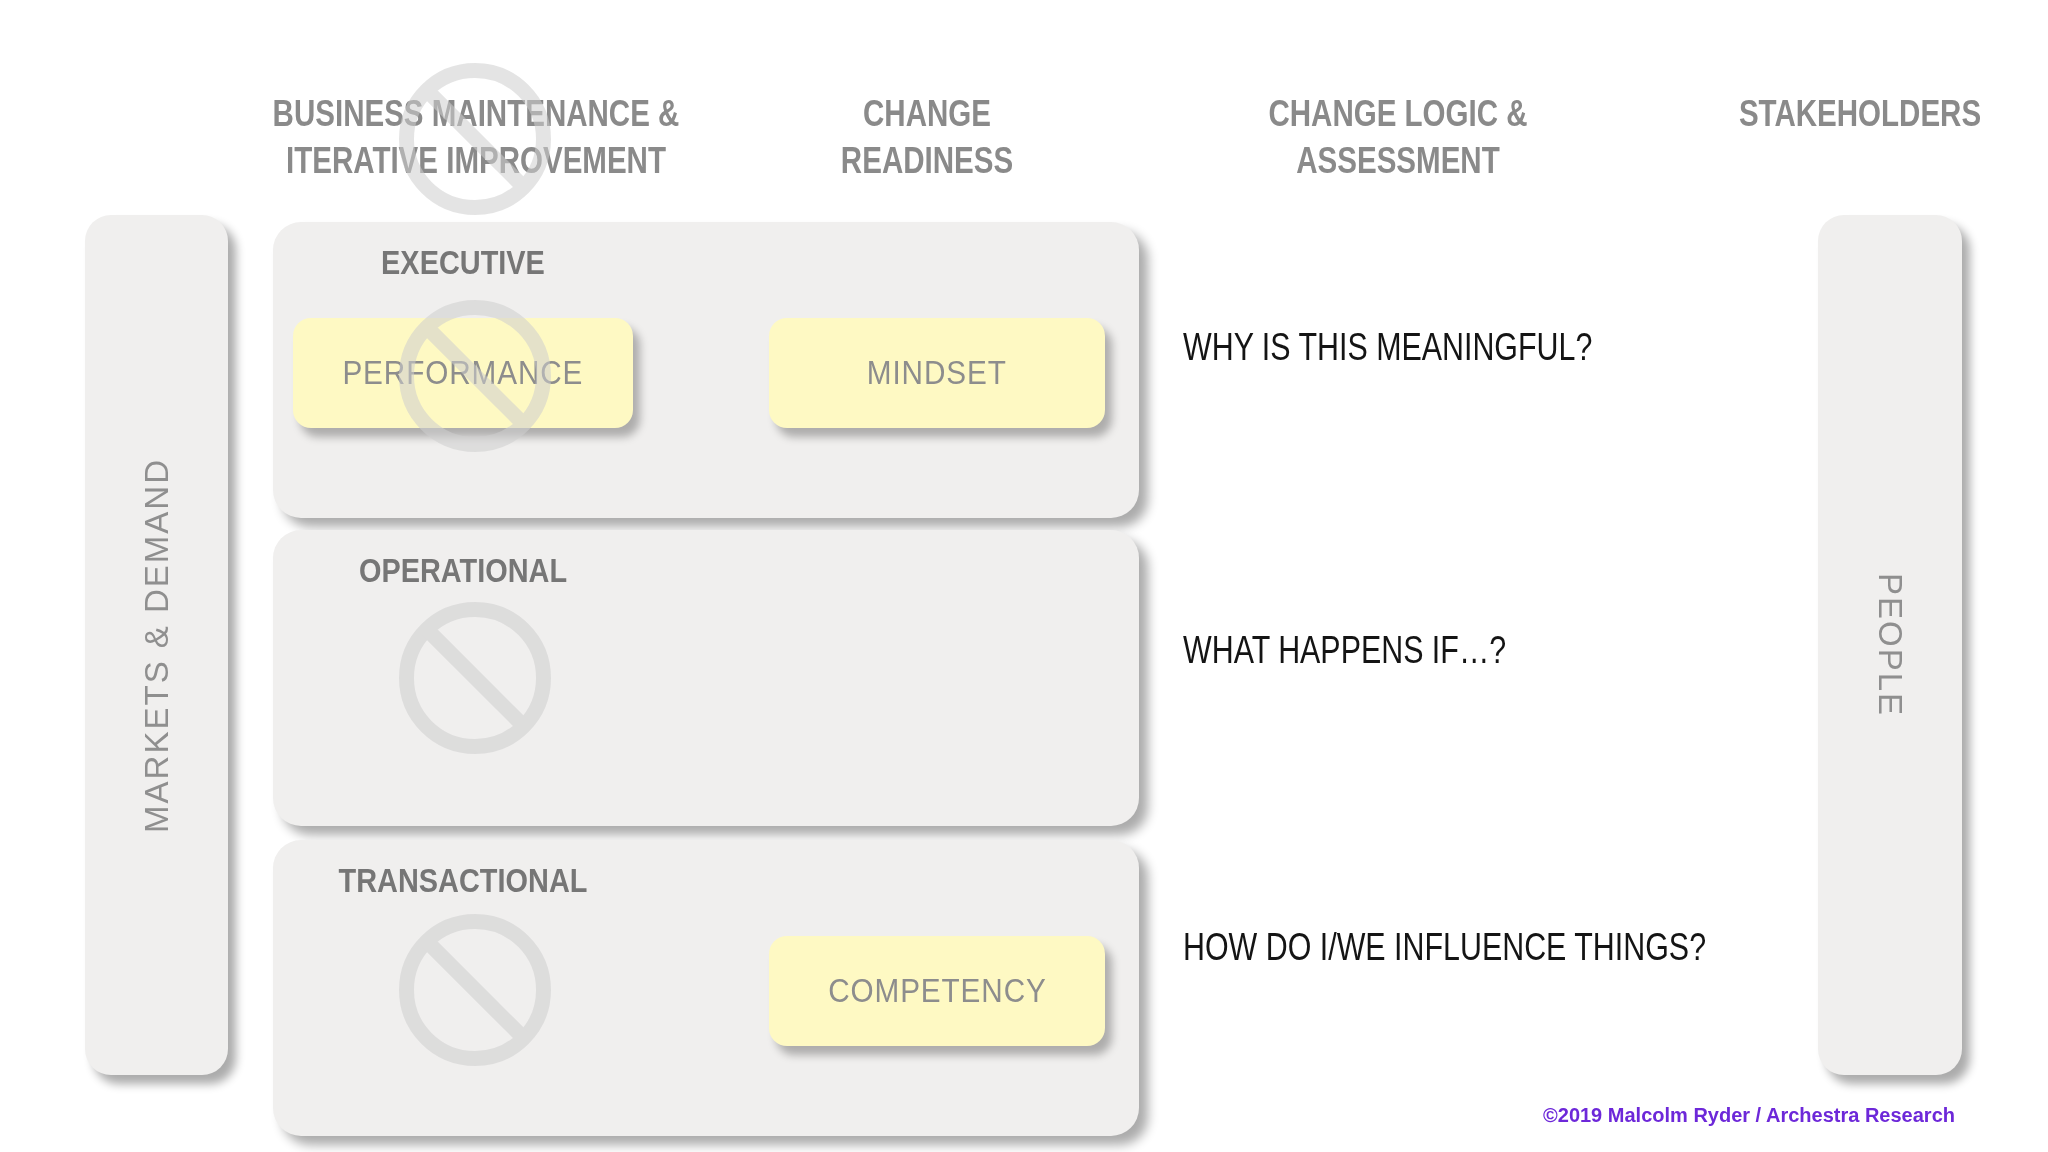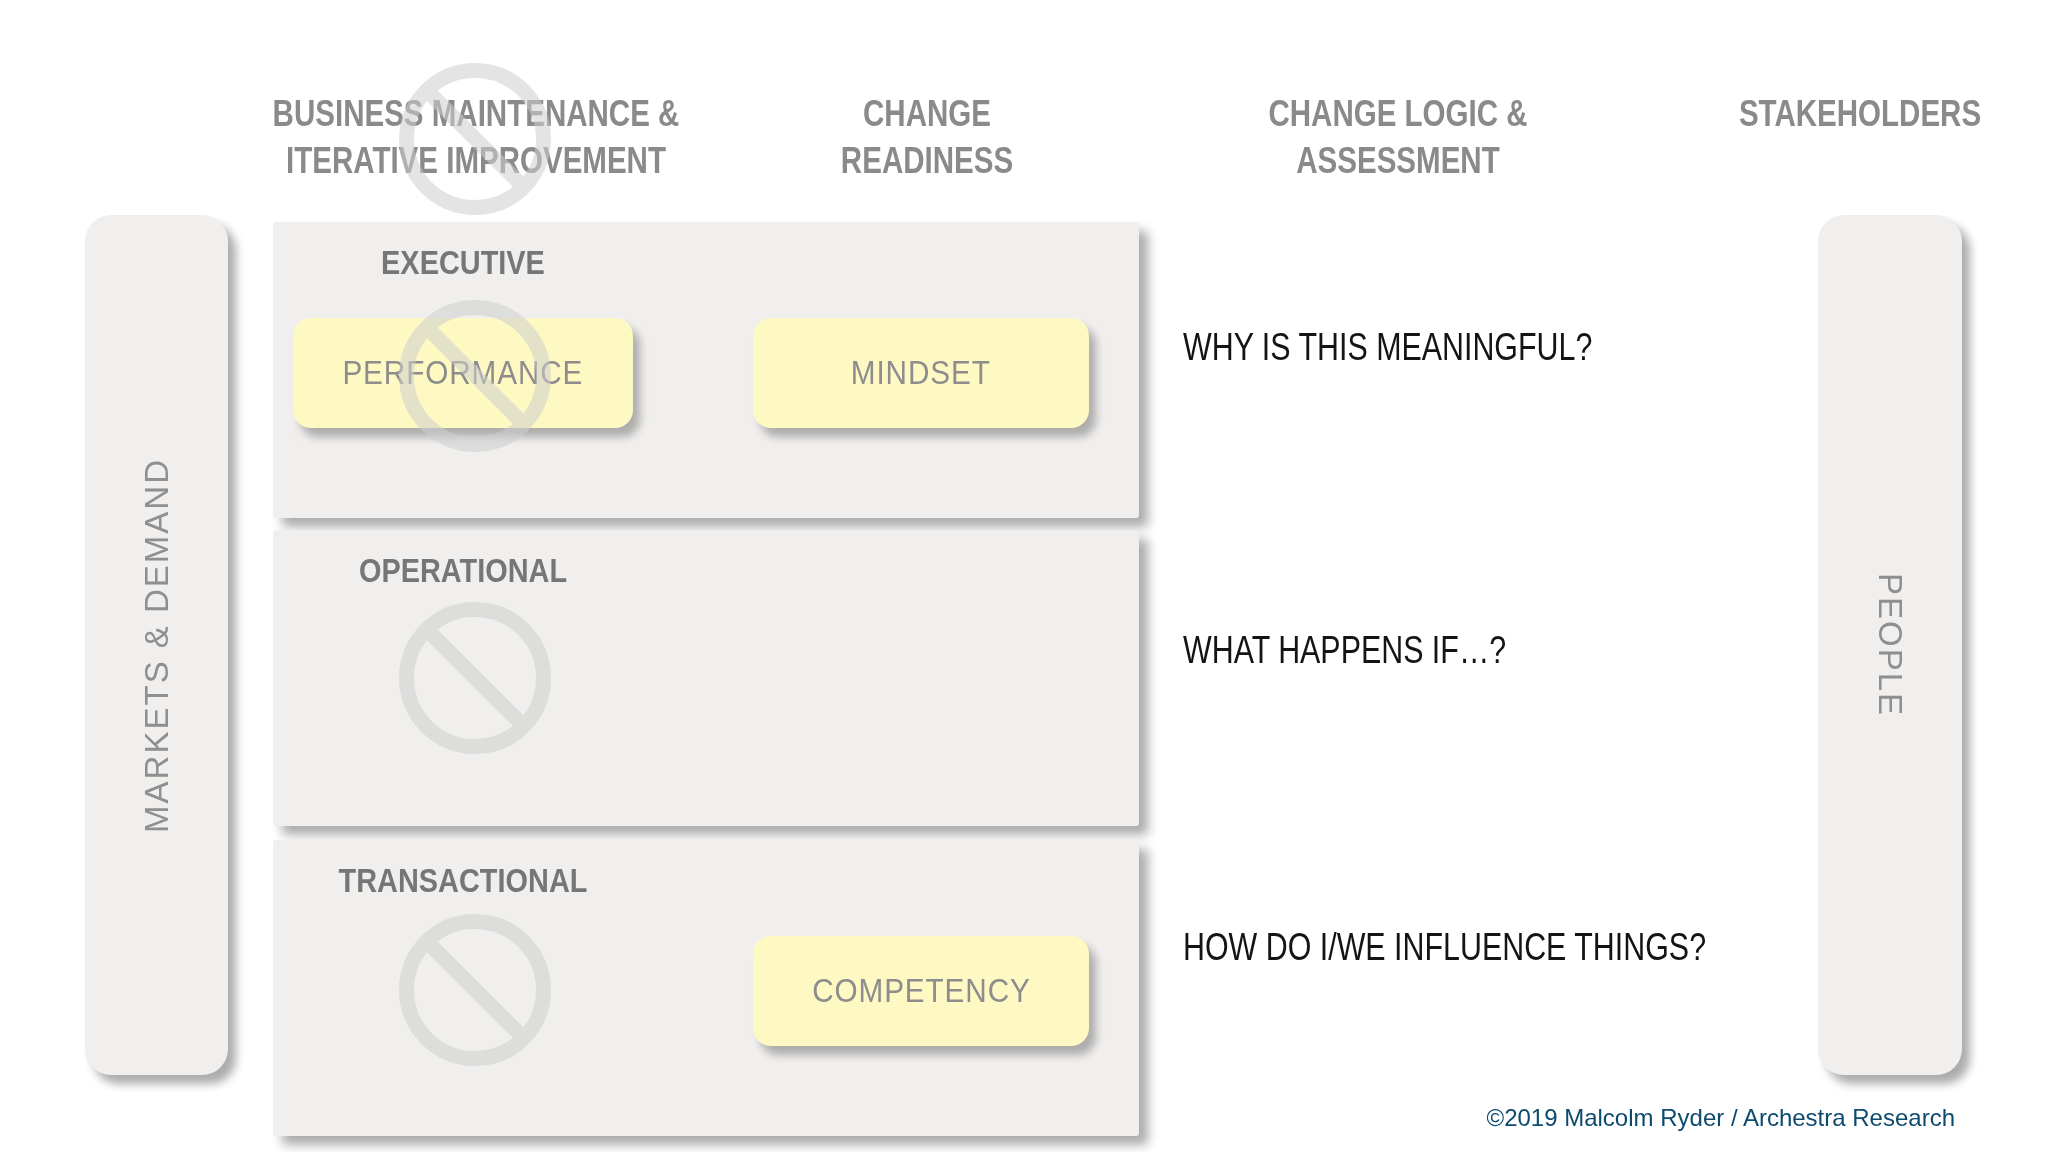--- a/index.html
+++ b/index.html
@@ -29,57 +29,57 @@
   }
   .bar-left  { left:85px; }
   .bar-right { left:1818px; width:144px; }
   .vlabel { color:#8f8f8f; font-size:33px; letter-spacing:2px; white-space:nowrap; }
   .vup   { writing-mode:vertical-rl; transform:rotate(180deg); }
   .vdown { writing-mode:vertical-rl; }
 
   
   .row-panel {
     position:absolute; left:273px; width:866px; height:296px;
-    background:#f0efee; border-radius:3px;
+    background:#f0efee; border-radius:28px;
     box-shadow:9px 9px 11px rgba(0,0,0,0.33);
   }
   .row-1 { top:202px; }
   .row-2 { top:510px; }
   .row-3 { top:820px; }
   .row-title {
     position:absolute; left:20px; top:18px; width:340px; height:44px;
     display:flex; align-items:center; justify-content:center;
     font-weight:bold; font-size:34px; color:#767676;
     transform:scaleX(0.85); white-space:nowrap;
   }
   .sub-box {
     position:absolute; top:96px; height:110px;
     background:#fef9c3; border-radius:18px;
     box-shadow:7px 9px 9px rgba(0,0,0,0.28);
     display:flex; align-items:center; justify-content:center;
   }
   .sub-left  { left:20px;  width:340px; }
-  .sub-right { left:480px; width:336px;text-align:center; }
+  .sub-right { left:496px; width:336px;text-align:center; }
   .sub-label { font-size:33px; color:#8d8d8d; letter-spacing:1px; transform:scaleX(0.9); white-space:nowrap; }
 
   
   .question {
     position:absolute; left:1183px; height:48px;
     display:flex; align-items:center;
     font-size:38px; color:#141414; white-space:nowrap;
     transform:scaleX(0.8); transform-origin:left center;
   }
   .q1 { top:303px; }
   .q2 { top:606px; }
   .q3 { top:903px; }
 
   
   .copyright {
     position:absolute; left:1455px; width:500px; top:1084px;
-    text-align:right; font-size:24px; font-weight:normal; color:#0c4a6e;
+    text-align:right; font-size:20px; font-weight:bold; color:#6d28d9;
   }
 
   
   .wm {
     position:absolute; width:152px; height:152px;
     opacity:0.55; z-index:40; pointer-events:none;
   }
   .wm-0 { left:399px; top:43px; }
   .wm-1 { left:399px; top:280px; }
   .wm-2 { left:399px; top:582px; }

